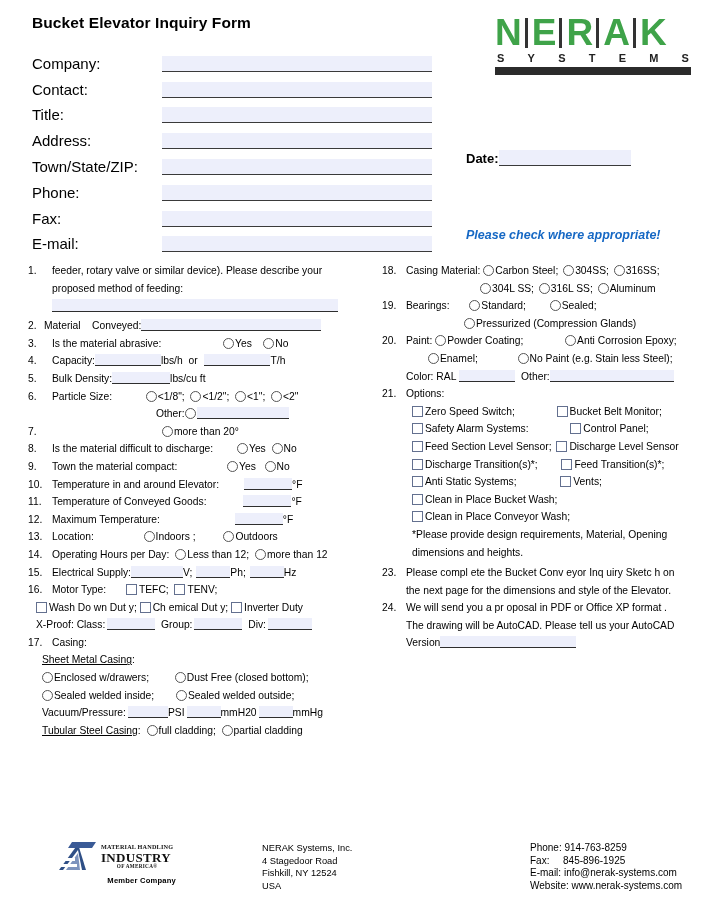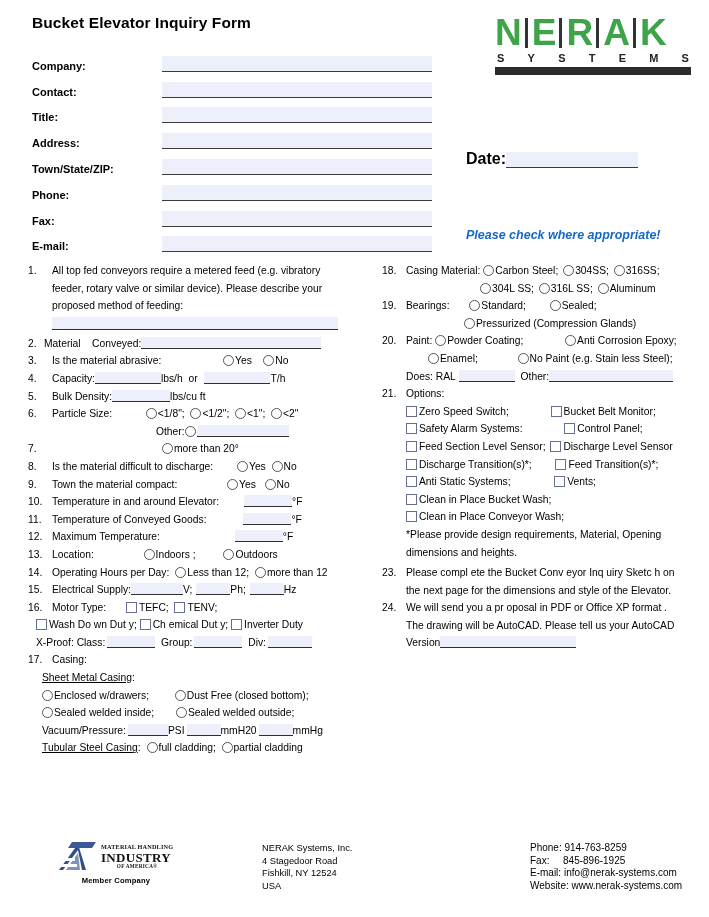--- a/index.html
+++ b/index.html
@@ -26,30 +26,30 @@
     color:#3FA349; font-weight:bold; font-size:37px; line-height:34px;
     font-family:"Liberation Sans", sans-serif; letter-spacing:-1px;
   }
   .logo-bar { width:3px; height:30px; background:#333; margin:0 4px 2px 4px; }
   .logo-sys { display:flex; justify-content:space-between; padding:2px 2px 1px 2px; }
   .logo-sys span { font-size:11px; font-weight:bold; color:#222; letter-spacing:0; }
   .logo-rule { height:8px; background:#2b2b2b; margin-top:2px; }
 
   .fieldrows { position:absolute; left:32px; top:46px; width:400px; }
   .frow { display:flex; align-items:flex-end; height:25.8px; }
-  .flabel { width:130px; font-size:11px; font-weight:bold; }
+  .flabel { width:130px; font-size:15px; font-weight:normal; }
   .fline {
     flex:1; height:16px; background:#edeffb;
     border-bottom:1.6px solid #3a3a3a;
   }
   .date-row {
     position:absolute; left:466px; top:150px;
     display:flex; align-items:flex-end;
   }
-  .date-label { font-size:16px; font-weight:bold; }
+  .date-label { font-size:13px; font-weight:bold; }
   .date-line { width:132px; height:16px; background:#edeffb; border-bottom:1.8px solid #3a3a3a; }
   .check-note {
     position:absolute; left:466px; top:228px;
     font-size:12.5px; font-weight:bold; font-style:italic; color:#1668c4;
   }
 
   
   .cols { position:absolute; left:0; top:262px; width:709px; }
   .col { position:absolute; top:0; font-size:10.3px; line-height:17.6px; }
   .col-left { left:28px; width:345px; }
@@ -87,21 +87,21 @@
 
   
   .footer { position:absolute; left:0; top:832px; width:709px; height:85px; }
   .mhia { position:absolute; left:56px; top:8px; width:120px; }
   .mhia-main { display:flex; align-items:center; }
   .mhia-mark { width:42px; height:33px; position:relative; flex:none; margin-right:3px; }
   .mhia-text { line-height:1; }
   .mhia-t1 { font-size:6.2px; font-weight:bold; color:#111; letter-spacing:0.2px; font-family:"Liberation Serif", serif; }
   .mhia-t2 { font-size:13px; font-weight:bold; color:#111; letter-spacing:0.3px; font-family:"Liberation Serif", serif; }
   .mhia-t3 { font-size:5.2px; font-weight:bold; color:#111; letter-spacing:0.3px; text-align:center; font-family:"Liberation Serif", serif; }
-  .mhia-member { font-size:7.6px; font-weight:bold; text-align:center; margin-top:3px; letter-spacing:0.2px; }
+  .mhia-member { font-size:7.6px; font-weight:bold; text-align:right; margin-top:3px; letter-spacing:0.2px; }
 
   .addr { position:absolute; left:262px; top:10px; font-size:9.3px; line-height:12.6px; }
   .contact { position:absolute; left:530px; top:10px; font-size:10px; line-height:12.6px; }
   .contact .lbl { display:inline-block; }
 </style>
 </head>
 <body>
 
 <div class="page">
 
@@ -176,21 +176,20 @@
     <div class="check-note">Please check where appropriate!</div>
   </div>
 
   <div class="cols">
 
     <div class="col col-left">
 
       <div class="q">
         <div class="qn">1.</div>
         <div class="qbody">
-          <div>All top fed conveyors require a metered feed (e.g. vibratory</div>
           <div>feeder, rotary valve  or similar device). Please describe your</div>
           <div>proposed method of feeding:</div>
           <div class="blank-wide" style="width:286px;margin-top:2px;"></div>
         </div>
       </div>
 
       <div style="height:5px"></div>
 
       <div class="q">
         <div class="qn narrow">2.</div>
@@ -420,31 +419,31 @@
             <span class="radio"></span><span>Powder Coating;</span>
             <span style="display:inline-block;width:36px"></span>
             <span class="radio"></span><span>Anti Corrosion Epoxy;</span>
           </div>
           <div class="row-line" style="padding-left:22px">
             <span class="radio"></span><span>Enamel;</span>
             <span style="display:inline-block;width:34px"></span>
             <span class="radio"></span><span>No Paint (e.g. Stain less Steel);</span>
           </div>
           <div class="row-line">
-            <span>Does: RAL</span><span class="blank" style="width:56px;margin-left:3px"></span>
+            <span>Color: RAL</span><span class="blank" style="width:56px;margin-left:3px"></span>
             <span>&nbsp;</span><span>Other:</span><span class="blank" style="width:124px"></span>
           </div>
         </div>
       </div>
 
       <div class="q">
         <div class="qn">21.</div>
         <div class="qbody">
           <div>Options:</div>
-          <div style="">
+          <div style="margin-left:6px">
             <div class="row-line">
               <span class="cbox"></span><span>Zero Speed Switch;</span>
               <span style="display:inline-block;width:36px"></span>
               <span class="cbox"></span><span>Bucket Belt Monitor;</span>
             </div>
             <div class="row-line">
               <span class="cbox"></span><span>Safety Alarm Systems:</span>
               <span style="display:inline-block;width:36px"></span>
               <span class="cbox"></span><span>Control Panel;</span>
             </div>

